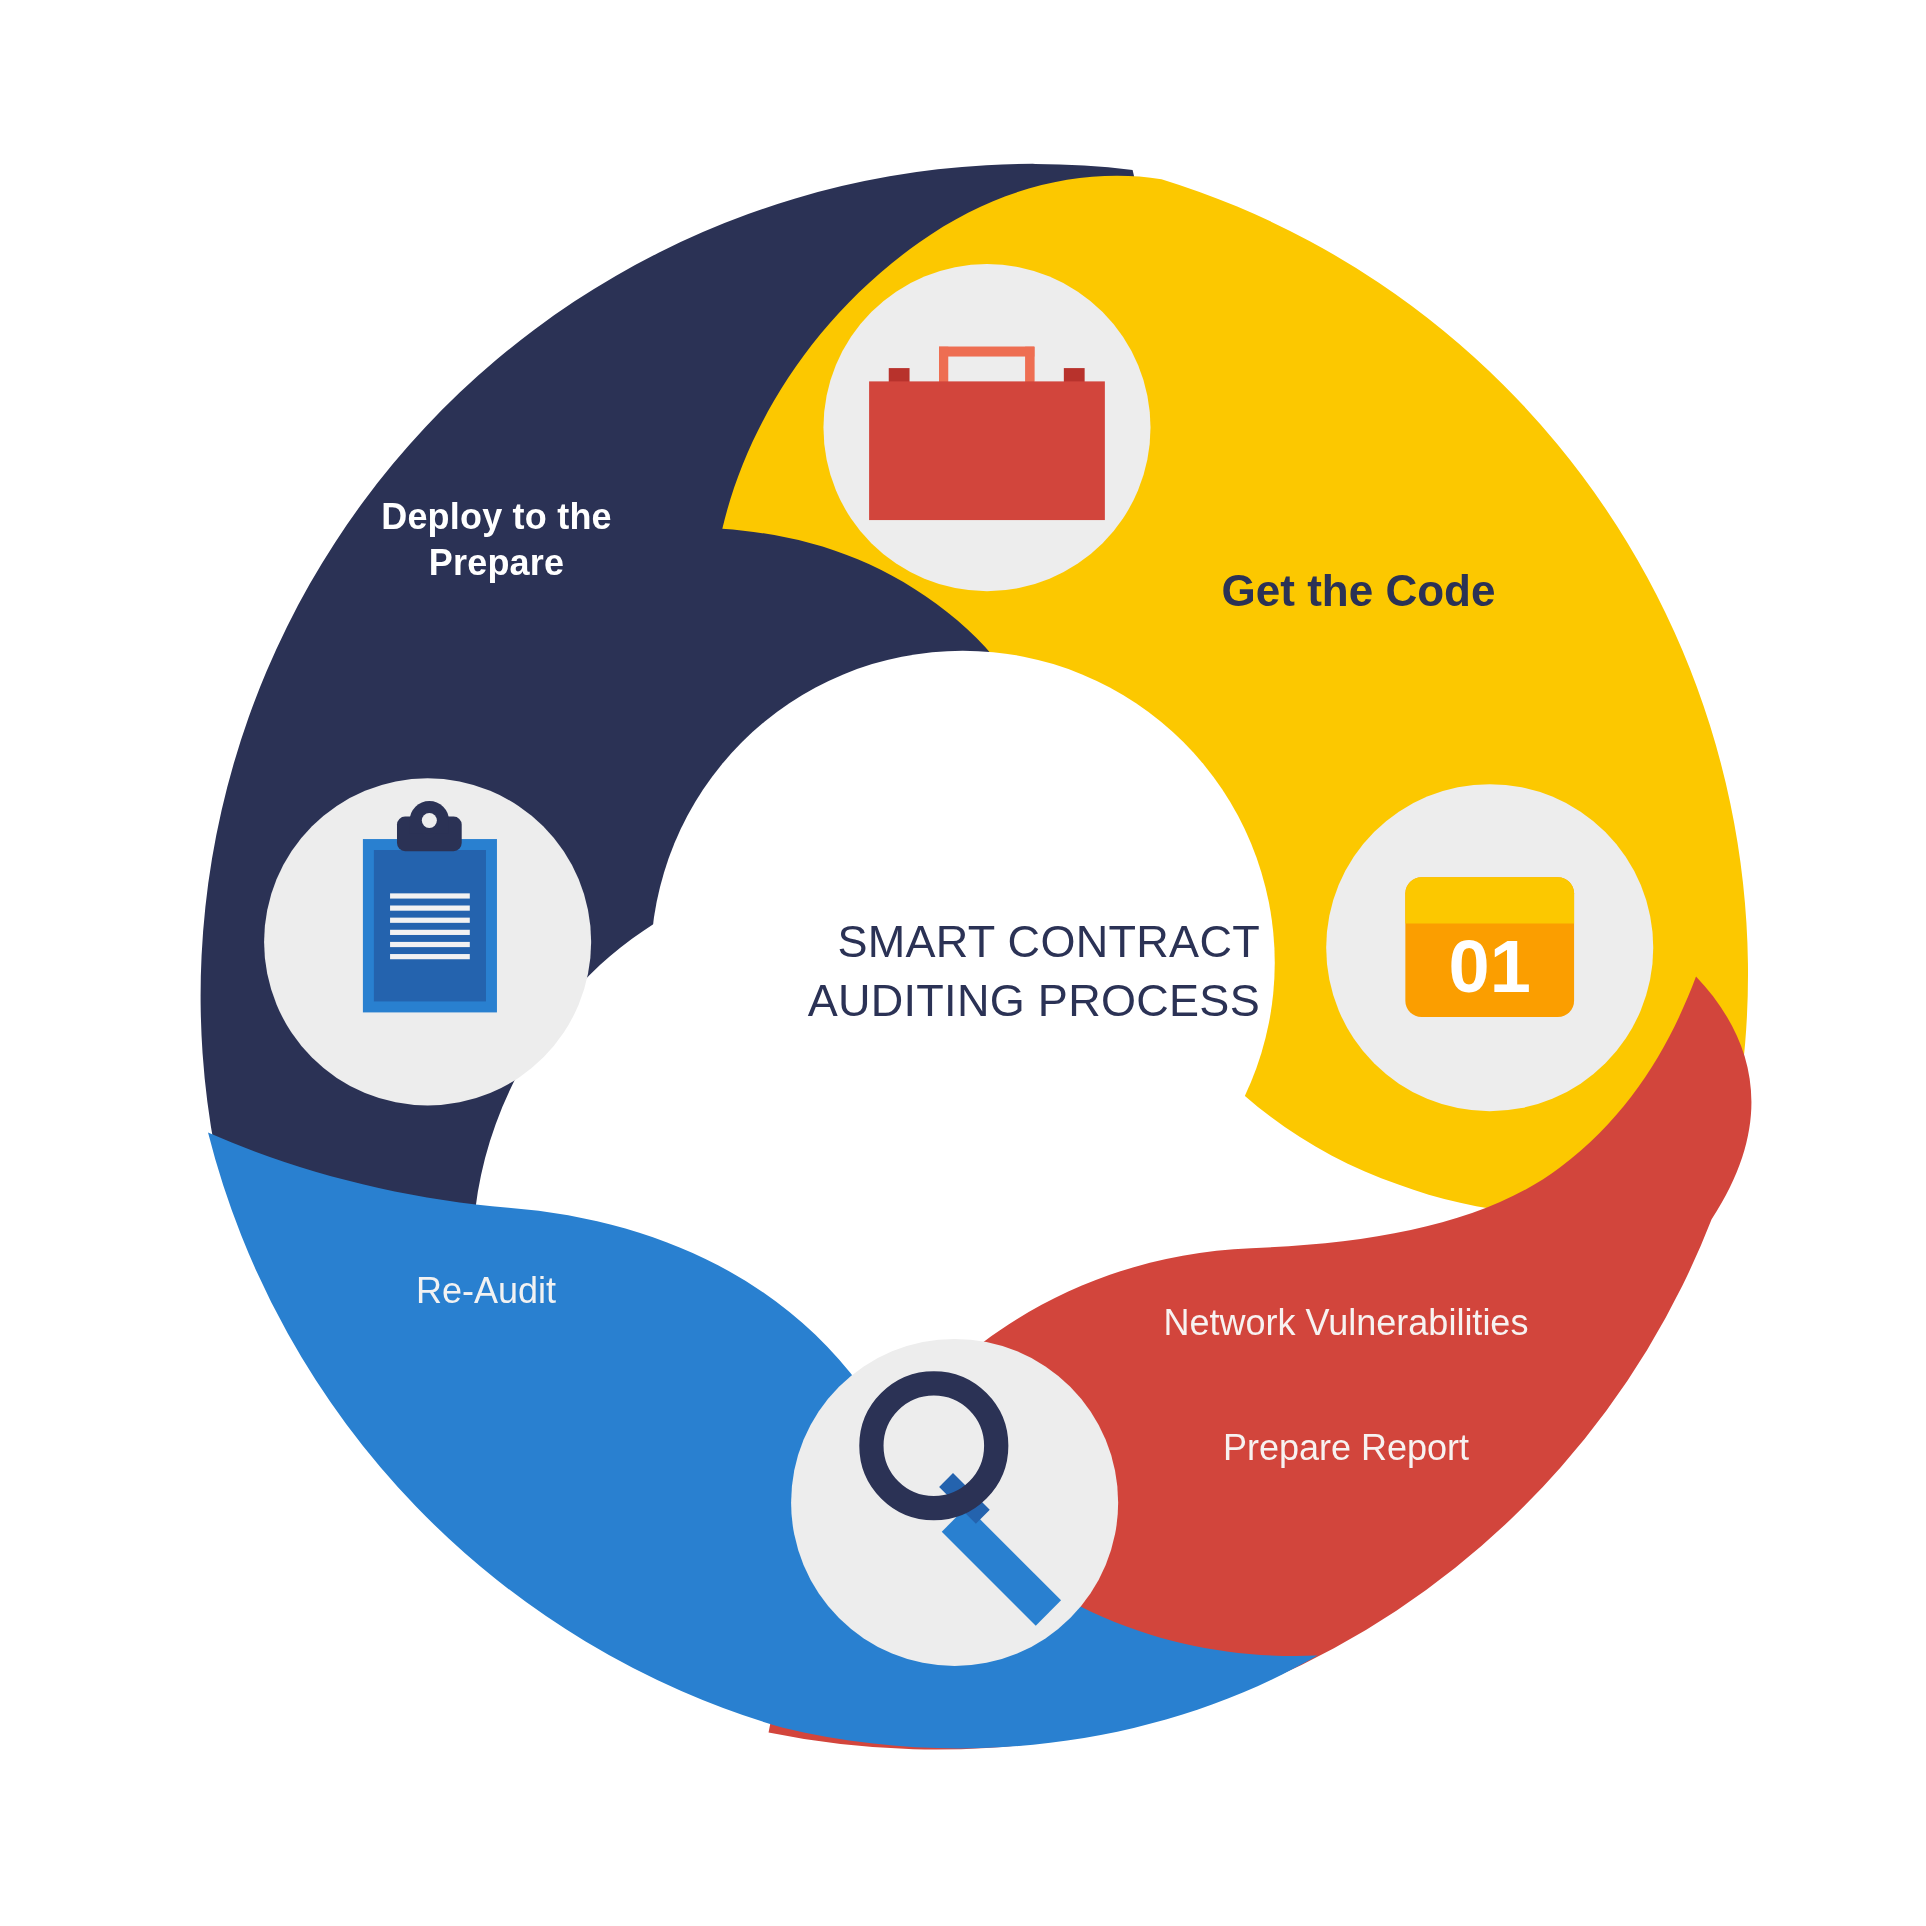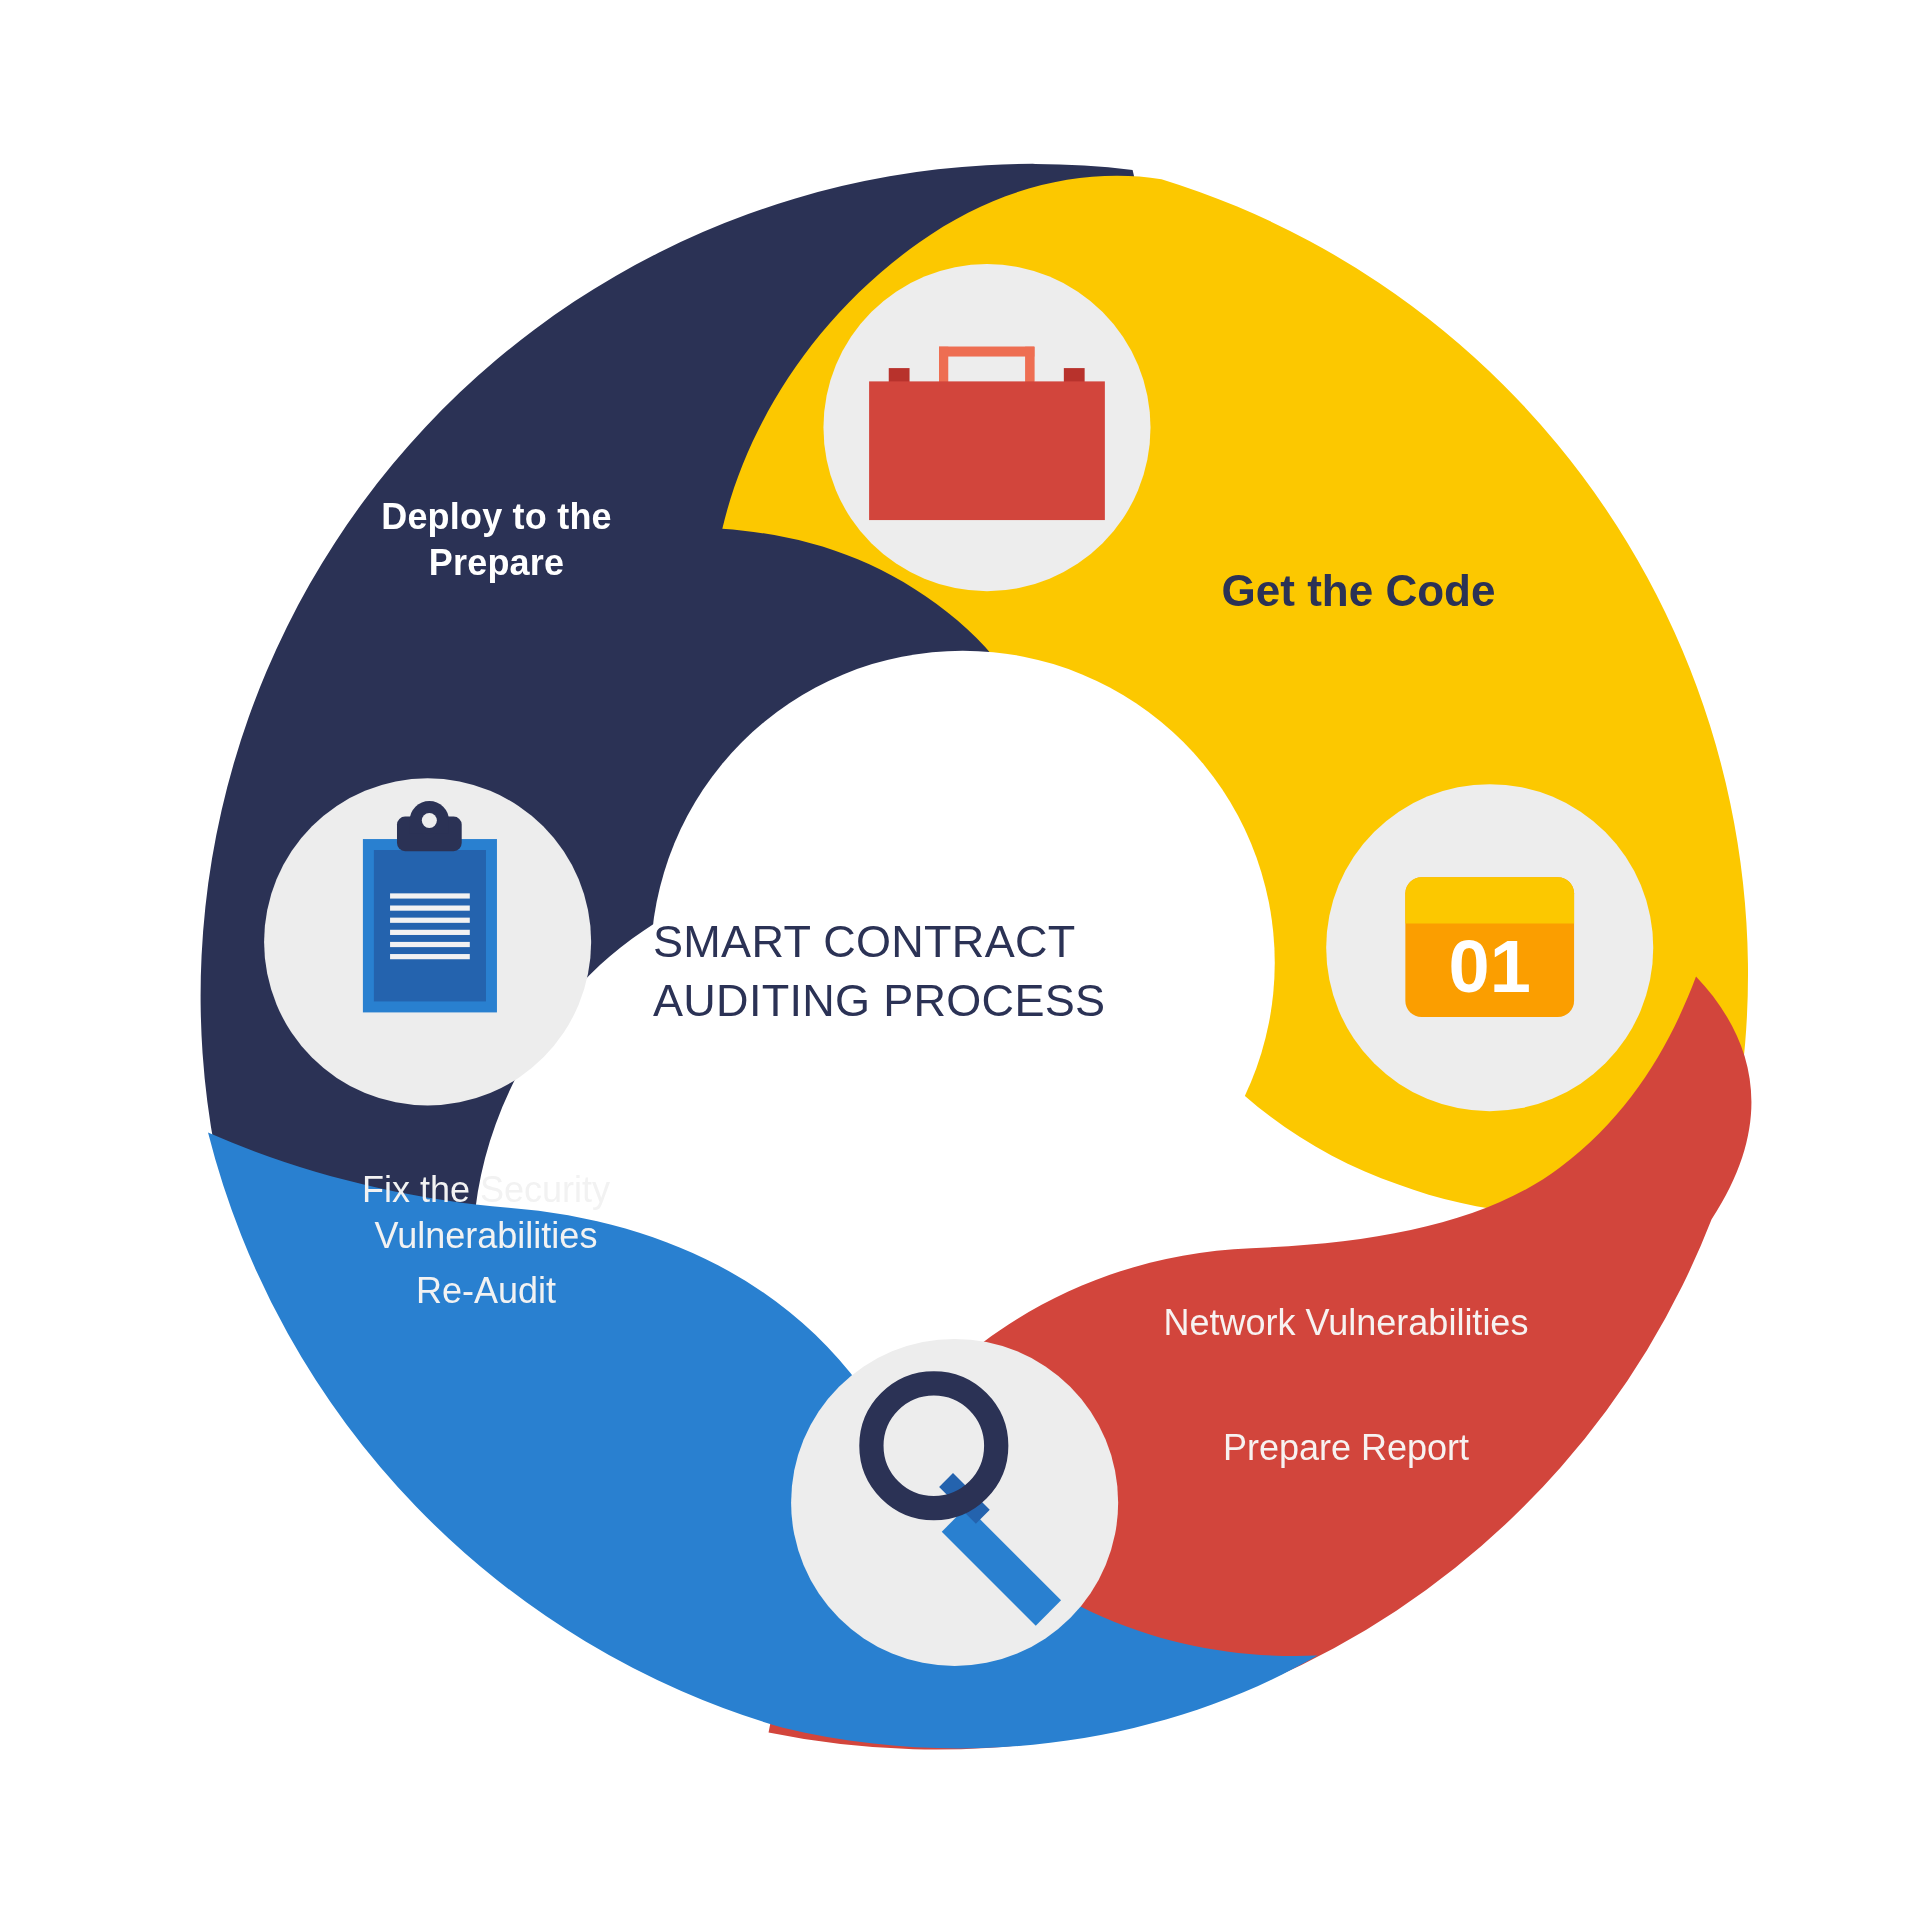--- a/index.html
+++ b/index.html
@@ -98,21 +98,21 @@
     font-size: 36px;
     font-weight: normal;
     color: #F7F2F1;
   }
   
   #center-title {
     position: absolute;
     left: 653px;
     top: 913px;
     width: 607px;
-    text-align: left;
+    text-align: right;
     font-size: 45px;
     font-weight: normal;
     letter-spacing: 0.3px;
     line-height: 1.3;
     color: #2B3255;
     white-space: pre-line;
   }
 </style>
 </head>
 <body>
@@ -214,22 +214,20 @@
       <circle cx="1616" cy="2502" r="108" fill="none" stroke="#2B3255" stroke-width="42"></circle>
     </g>
   </svg>
 
   <div class="seg-label bold-label" id="label-deploy">Deploy to the
 Prepare</div>
 
   <div class="seg-label bold-label" id="label-getcode">Get the Code</div>
 
 
-  <div class="seg-label light-label" id="label-fixsec">Fix the Security
-Vulnerabilities</div>
 
   <div class="seg-label light-label" id="label-reaudit">Re-Audit</div>
 
   <div class="seg-label light-label" id="label-identify">Network Vulnerabilities</div>
 
   <div class="seg-label light-label" id="label-prepare">Prepare Report</div>
 
   <div id="center-title">SMART CONTRACT
 AUDITING PROCESS</div>
 

